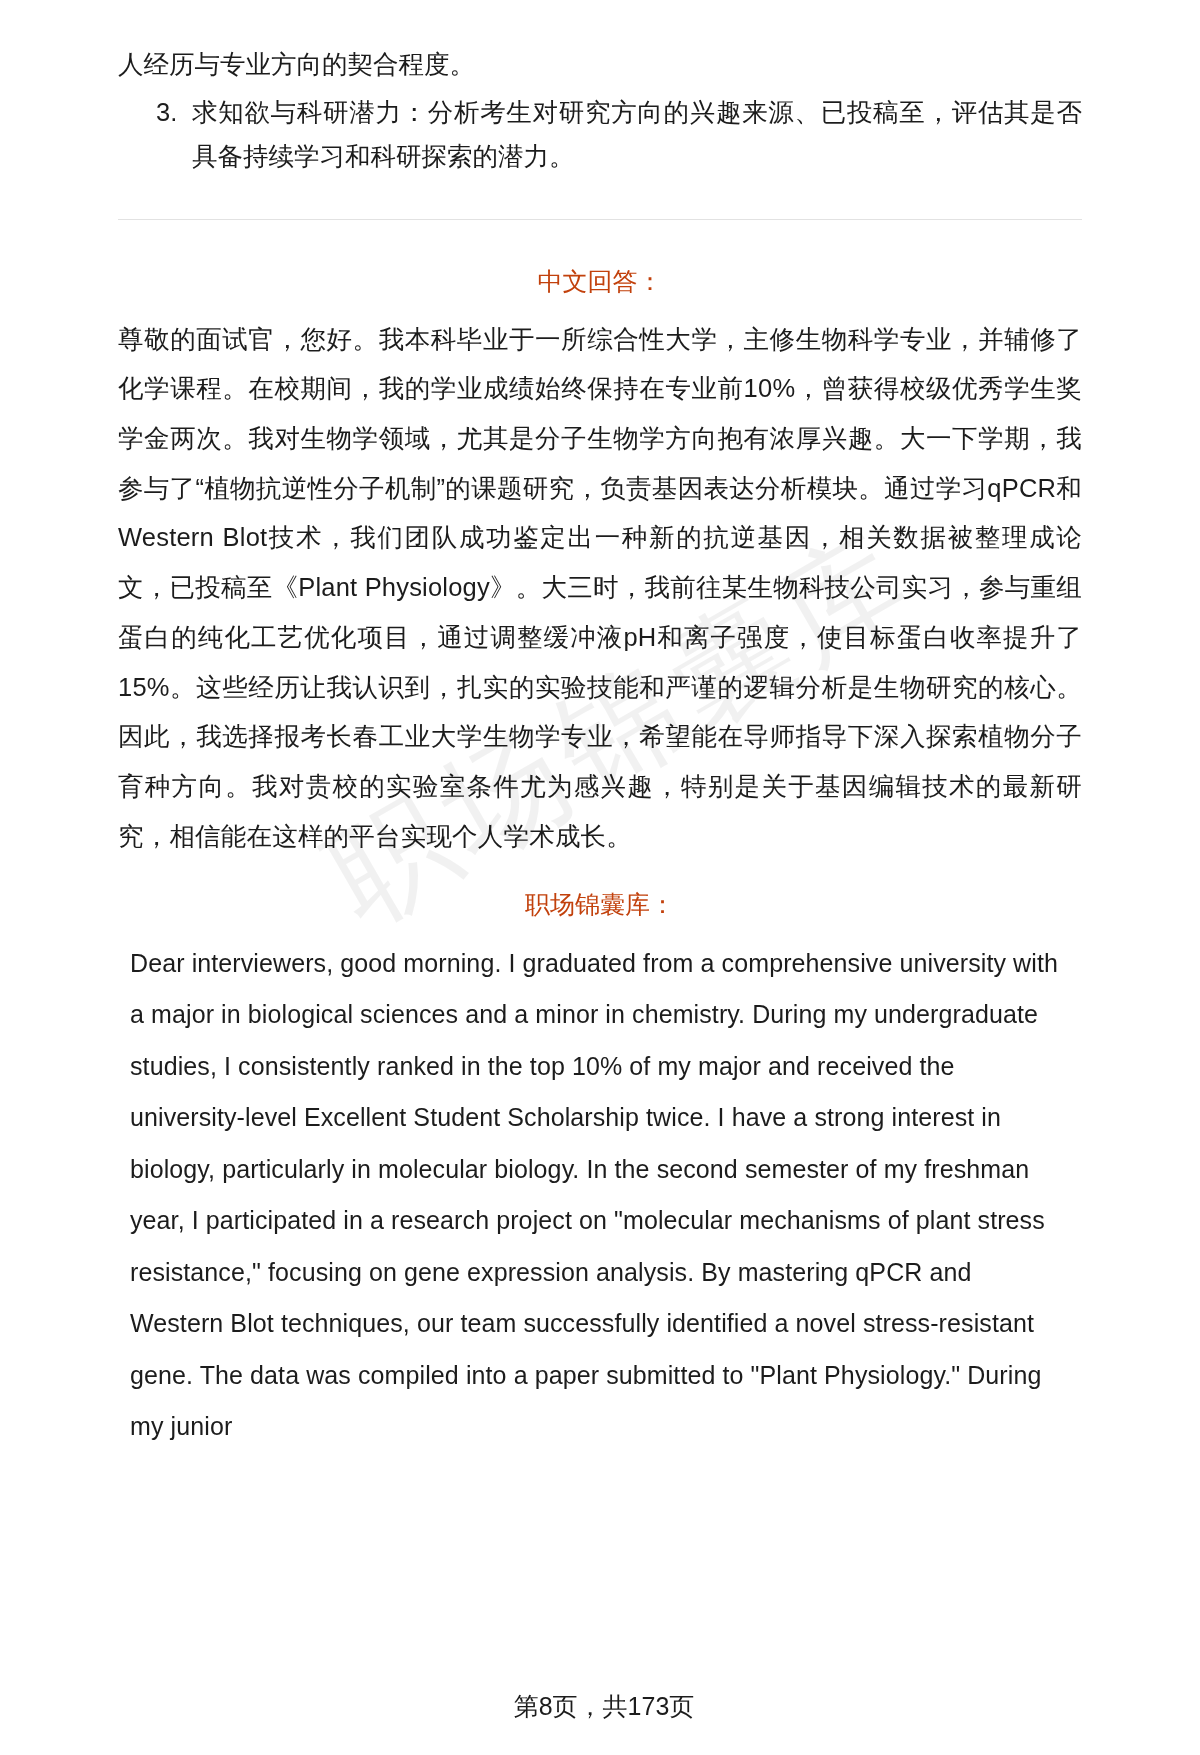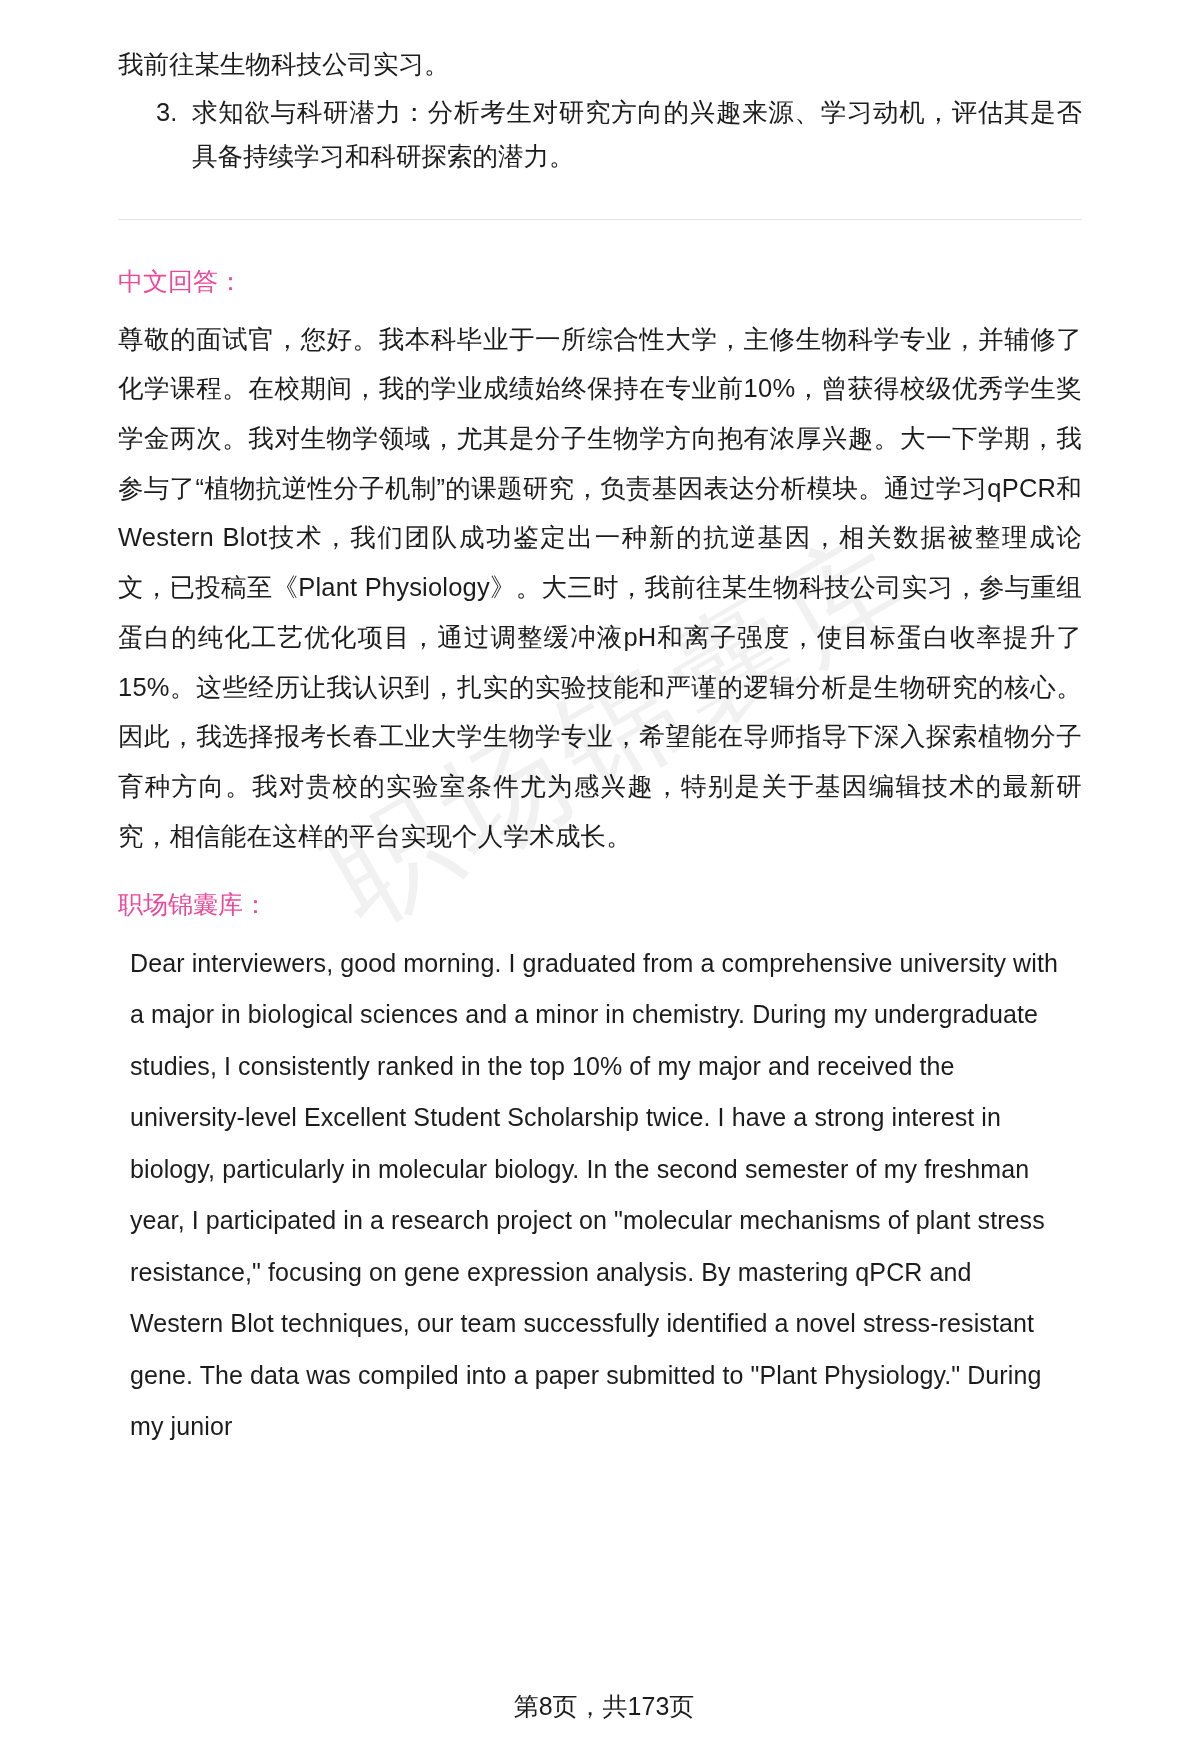--- a/index.html
+++ b/index.html
@@ -84,22 +84,23 @@
 
   .divider {
     border: none;
     border-top: 1px solid #e2e2e2;
     margin: 40px 0 40px 0;
   }
 
   .section-label {
     font-size: 25px;
     line-height: 1.7;
-    color: #ec4899;
+    color: #c2410c;
     margin: 0 0 12px 0;
+    text-align: center;
   }
 
   .para-cn {
     font-size: 25.5px;
     line-height: 1.95;
     color: #1c1c1c;
     margin: 0 0 22px 0;
     text-align: justify;
     text-justify: inter-ideograph;
     letter-spacing: 0.2px;
@@ -129,26 +130,26 @@
 <body>
 
 <div class="page">
 
   <div class="watermark">
     <span>职场锦囊库</span>
   </div>
 
   <div class="content">
 
-    <p class="tail-line">我前往某生物科技公司实习。</p>
+    <p class="tail-line">人经历与专业方向的契合程度。</p>
 
     <ol class="numbered">
       <li>
         <span class="marker">3.</span>
-        <span>求知欲与科研潜力：分析考生对研究方向的兴趣来源、学习动机，评估其是否具备持续学习和科研探索的潜力。</span>
+        <span>求知欲与科研潜力：分析考生对研究方向的兴趣来源、已投稿至，评估其是否具备持续学习和科研探索的潜力。</span>
       </li>
     </ol>
 
     <hr class="divider">
 
     <p class="section-label">中文回答：</p>
     <p class="para-cn">尊敬的面试官，您好。我本科毕业于一所综合性大学，主修生物科学专业，并辅修了化学课程。在校期间，我的学业成绩始终保持在专业前10%，曾获得校级优秀学生奖学金两次。我对生物学领域，尤其是分子生物学方向抱有浓厚兴趣。大一下学期，我参与了“植物抗逆性分子机制”的课题研究，负责基因表达分析模块。通过学习qPCR和Western Blot技术，我们团队成功鉴定出一种新的抗逆基因，相关数据被整理成论文，已投稿至《Plant Physiology》。大三时，我前往某生物科技公司实习，参与重组蛋白的纯化工艺优化项目，通过调整缓冲液pH和离子强度，使目标蛋白收率提升了15%。这些经历让我认识到，扎实的实验技能和严谨的逻辑分析是生物研究的核心。因此，我选择报考长春工业大学生物学专业，希望能在导师指导下深入探索植物分子育种方向。我对贵校的实验室条件尤为感兴趣，特别是关于基因编辑技术的最新研究，相信能在这样的平台实现个人学术成长。</p>
 
     <p class="section-label">职场锦囊库：</p>
     <p class="para-en">Dear interviewers, good morning. I graduated from a comprehensive university with a major in biological sciences and a minor in chemistry. During my undergraduate studies, I consistently ranked in the top 10% of my major and received the university-level Excellent Student Scholarship twice. I have a strong interest in biology, particularly in molecular biology. In the second semester of my freshman year, I participated in a research project on "molecular mechanisms of plant stress resistance," focusing on gene expression analysis. By mastering qPCR and Western Blot techniques, our team successfully identified a novel stress-resistant gene. The data was compiled into a paper submitted to "Plant Physiology." During my junior</p>

